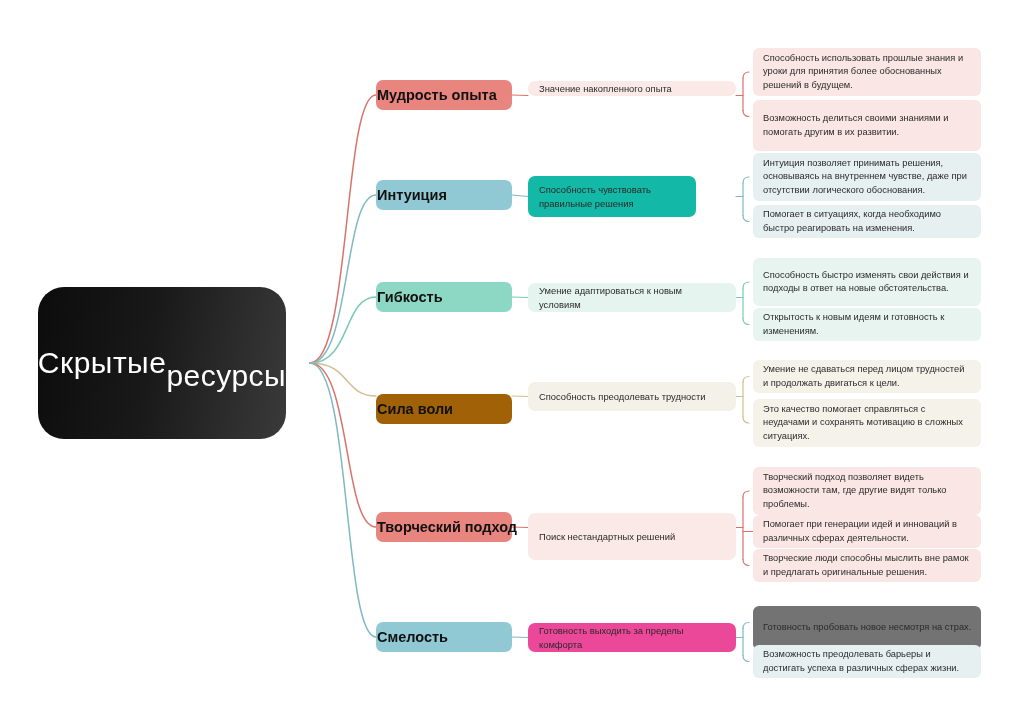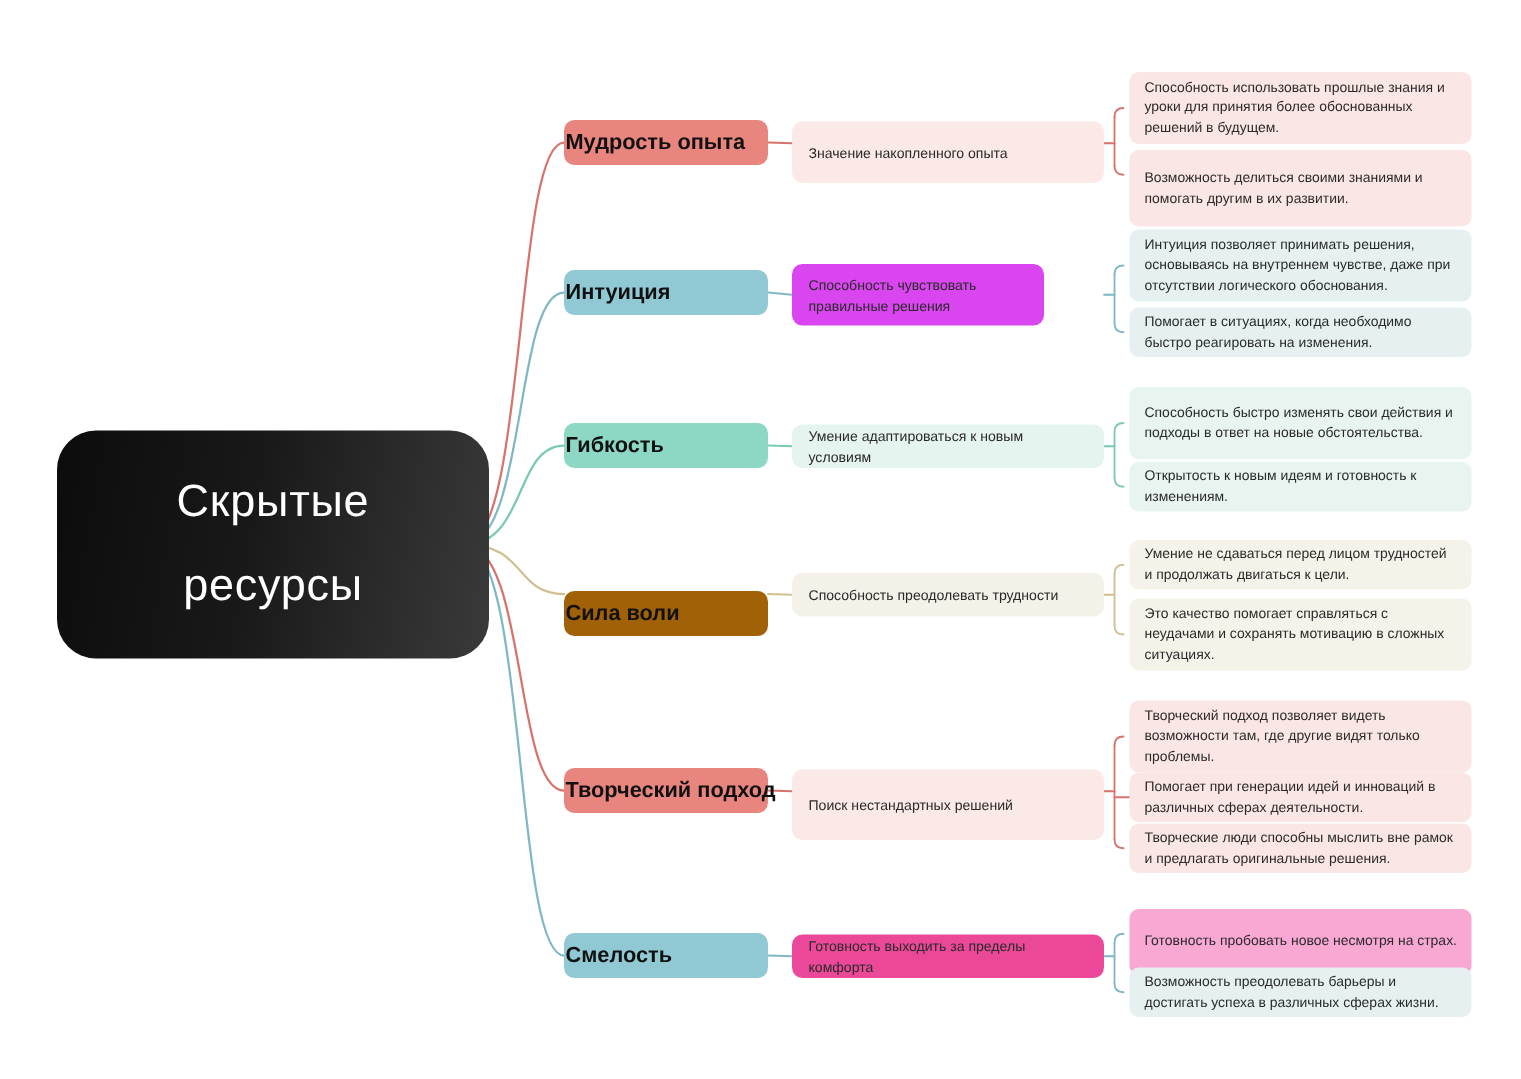--- a/index.html
+++ b/index.html
@@ -9,24 +9,24 @@
     font-family: "Liberation Sans", sans-serif;
     overflow: hidden;
   }
   #canvas { position: relative; width: 1014px; height: 719px; background: #fff; }
   #edges { position: absolute; left: 0; top: 0; width: 1014px; height: 719px; pointer-events: none; }
 
   .node { position: absolute; }
 
   
   #root-node {
-    left: 38px; top: 287px; width: 288px; height: 152px;
+    left: 38px; top: 287px; width: 248px; height: 152px;
     border-radius: 26px;
     background: linear-gradient(100deg, #0c0c0c 0%, #191919 45%, #3a3a3a 100%);
-    display: flex; flex-direction: column;
+    display: flex; flex-direction: row;
     align-items: center; justify-content: center;
     color: #fff;
   }
   #root-node .root-line {
     font-size: 30px; font-weight: 400; letter-spacing: .5px;
     line-height: 1.0; color: #ffffff; text-align: center;
   }
   #root-node .root-line.l2 { margin-top: 26px; }
 
   
@@ -108,34 +108,34 @@
     </svg>
 
   <div class="node" id="root-node">
     <span class="root-line l1t">Скрытые</span>
     <span class="root-line l2">ресурсы</span>
   </div>
 
   <div class="node l1" id="l1-0" style="background: rgb(232, 133, 126); top: 80px;">
     <span>Мудрость опыта</span>
   </div>
-  <div class="node l2box" id="l2-0" style="background: rgb(251, 233, 231); top: 81px; height: 41px; width: 208px;">
+  <div class="node l2box" id="l2-0" style="background: rgb(251, 233, 231); top: 81px; height: 15px; width: 208px;">
     <span>Значение накопленного опыта</span>
   </div>
   <div class="node leaf" id="lf-0-0" style="background: rgb(250, 231, 229); top: 48px; height: 48px;">
     <span>Способность использовать прошлые знания и уроки для принятия более обоснованных решений в будущем.</span>
   </div>
   <div class="node leaf" id="lf-0-1" style="background: rgb(250, 231, 229); top: 100px; height: 51px;">
     <span>Возможность делиться своими знаниями и помогать другим в их развитии.</span>
   </div>
 
   <div class="node l1" id="l1-1" style="background: rgb(144, 201, 212); top: 180px;">
     <span>Интуиция</span>
   </div>
-  <div class="node l2box" id="l2-1" style="background: #d946ef; top: 176px; height: 41px; width: 168px;">
+  <div class="node l2box" id="l2-1" style="background: #14b8a6; top: 176px; height: 41px; width: 168px;">
     <span>Способность чувствовать правильные решения</span>
   </div>
   <div class="node leaf" id="lf-1-0" style="background: rgb(230, 240, 241); top: 153px; height: 48px;">
     <span>Интуиция позволяет принимать решения, основываясь на внутреннем чувстве, даже при отсутствии логического обоснования.</span>
   </div>
   <div class="node leaf" id="lf-1-1" style="background: rgb(230, 240, 241); top: 205px; height: 33px;">
     <span>Помогает в ситуациях, когда необходимо быстро реагировать на изменения.</span>
   </div>
 
   <div class="node l1" id="l1-2" style="background: rgb(140, 216, 196); top: 282px;">
@@ -179,20 +179,20 @@
   <div class="node leaf" id="lf-4-2" style="background: rgb(250, 231, 229); top: 549px; height: 33px;">
     <span>Творческие люди способны мыслить вне рамок и предлагать оригинальные решения.</span>
   </div>
 
   <div class="node l1" id="l1-5" style="background: rgb(144, 201, 212); top: 622px;">
     <span>Смелость</span>
   </div>
   <div class="node l2box" id="l2-5" style="background: #ec4899; top: 623px; height: 29px; width: 208px;">
     <span>Готовность выходить за пределы комфорта</span>
   </div>
-  <div class="node leaf" id="lf-5-0" style="background: #f9a8d4; top: 606px; height: 44px;">
+  <div class="node leaf" id="lf-5-0" style="background: #737373; top: 606px; height: 44px;">
     <span>Готовность пробовать новое несмотря на страх.</span>
   </div>
   <div class="node leaf" id="lf-5-1" style="background: rgb(230, 240, 241); top: 645px; height: 33px;">
     <span>Возможность преодолевать барьеры и достигать успеха в различных сферах жизни.</span>
   </div>
 
 </div>
 
 </body></html>

